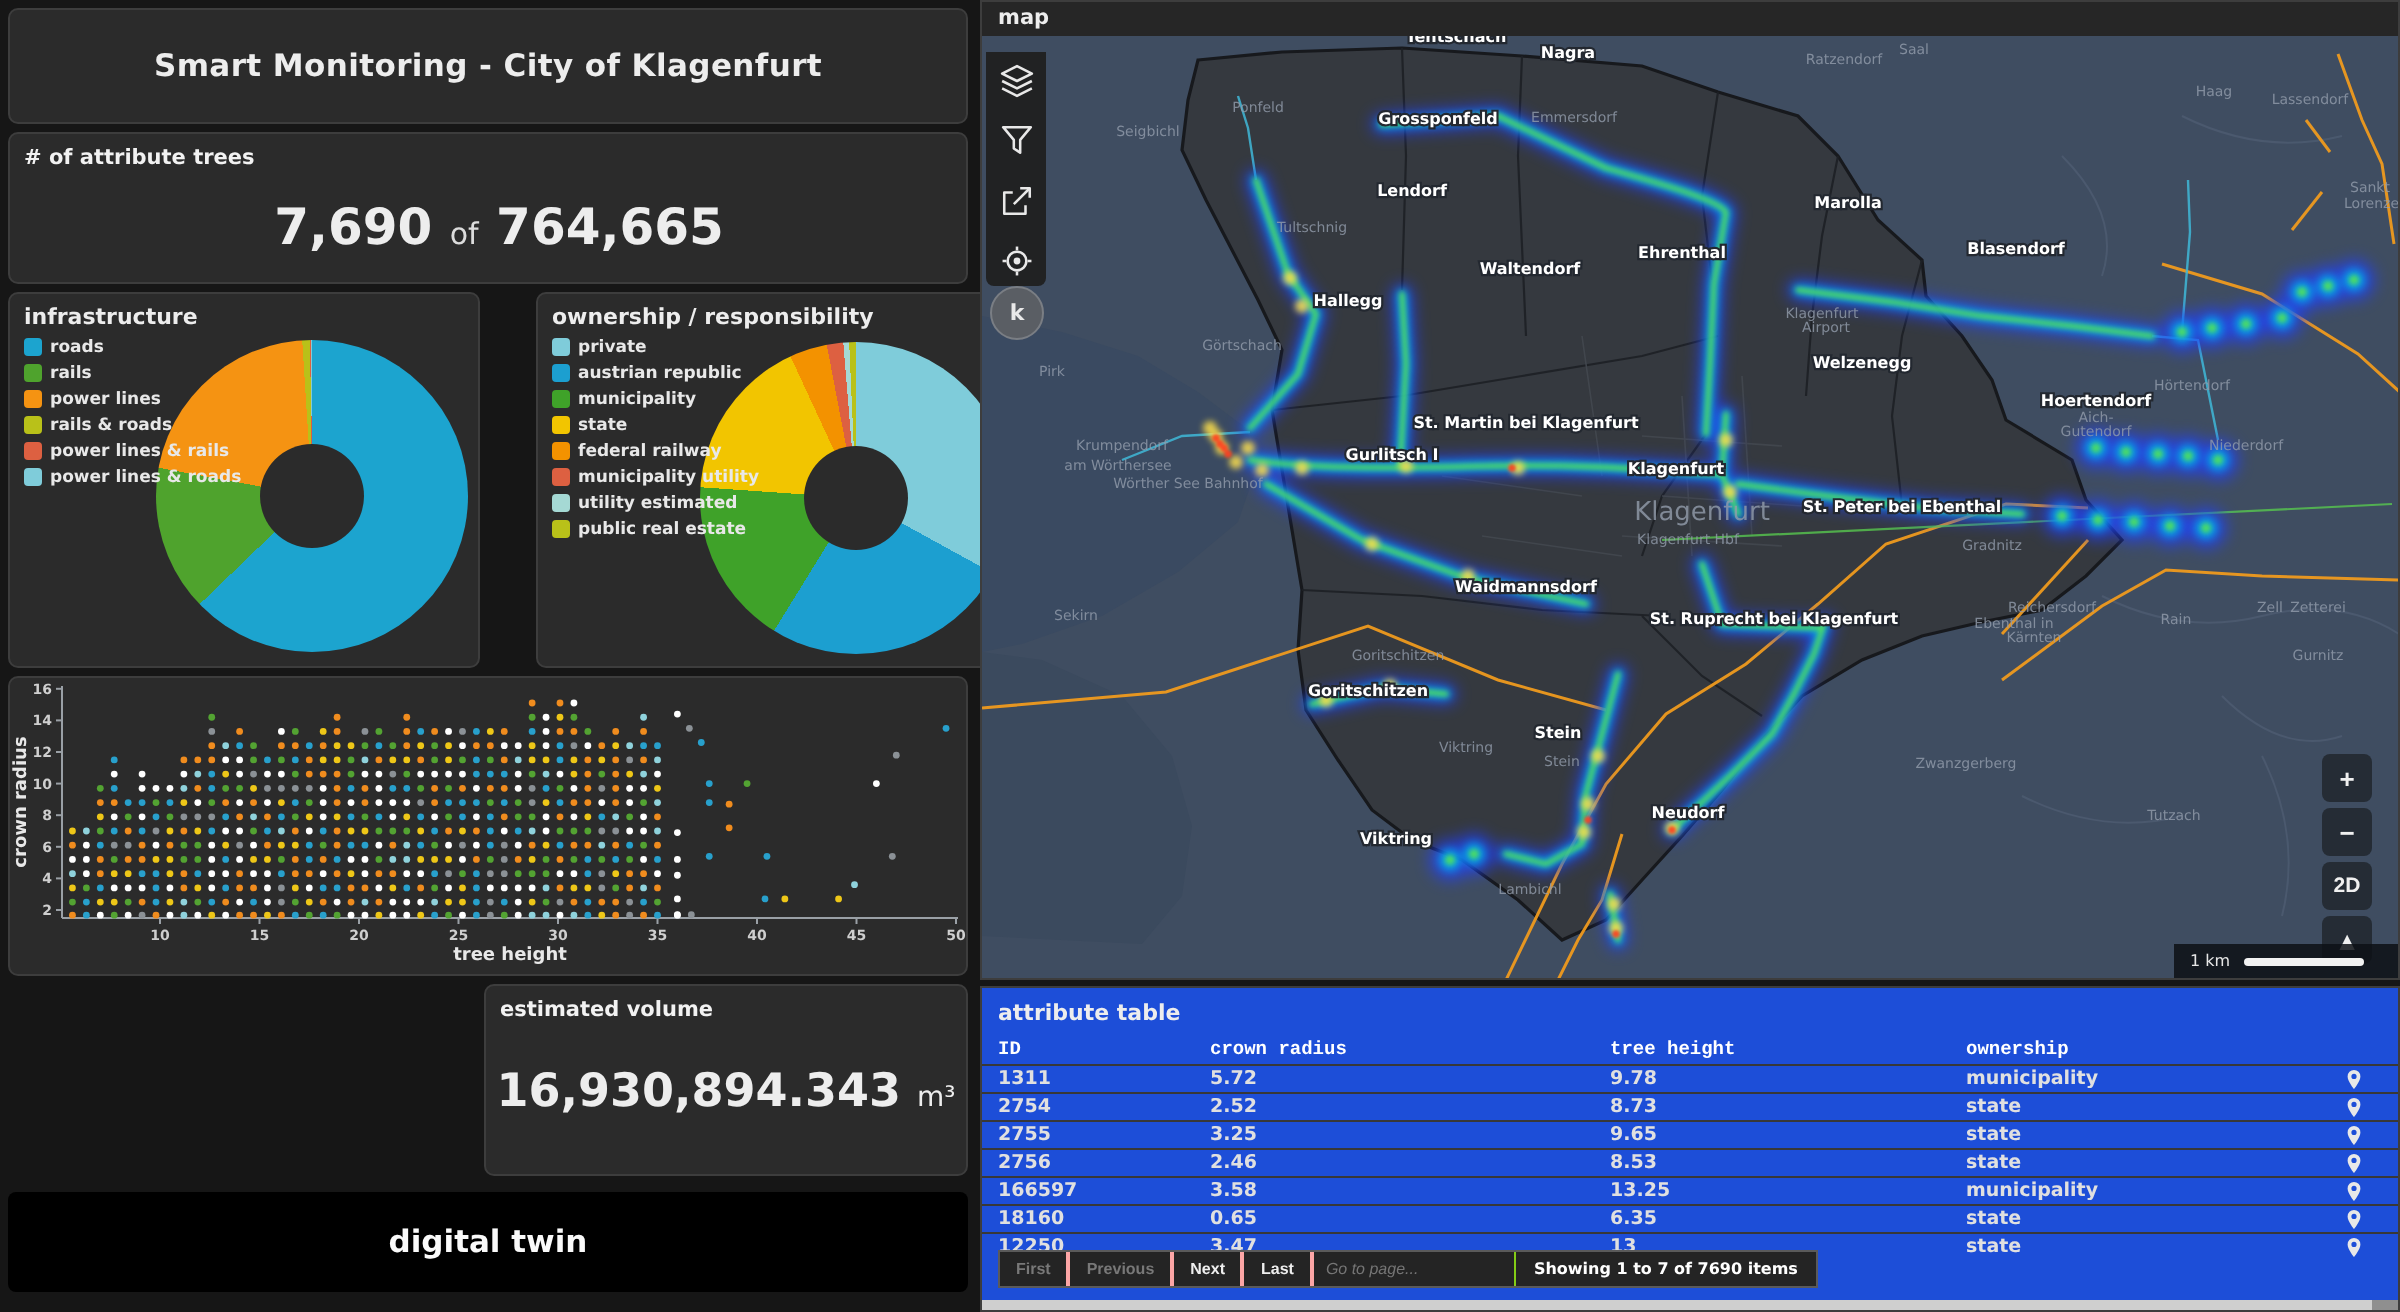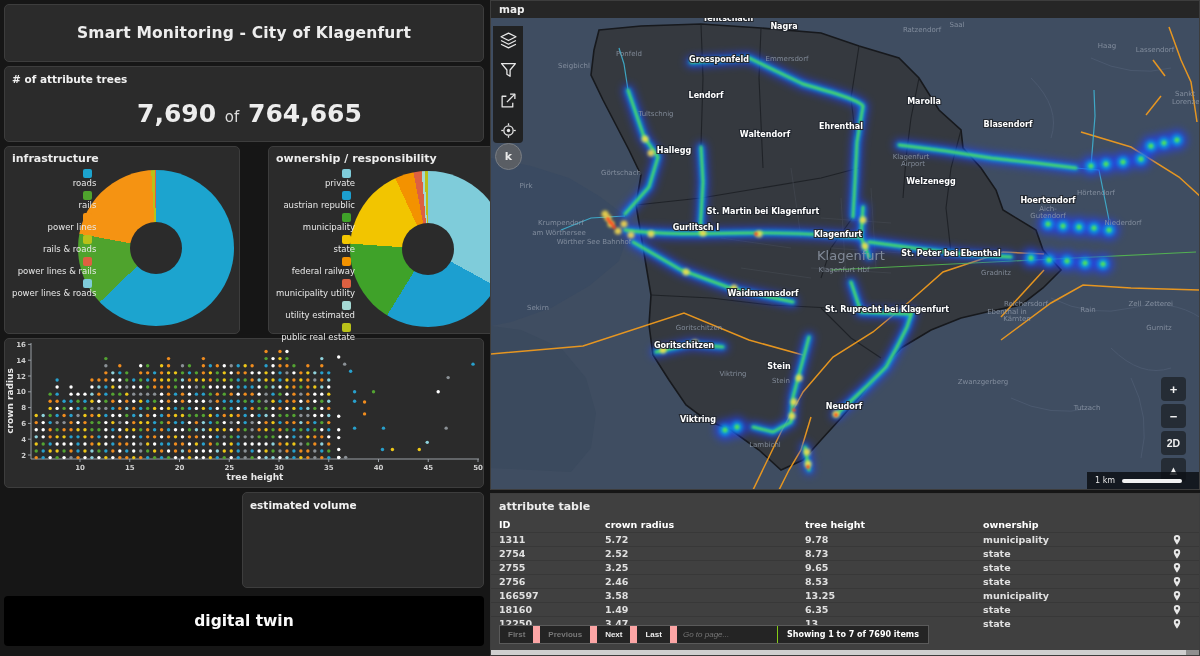--- a/index.html
+++ b/index.html
@@ -11,21 +11,21 @@
   #title-card{position:absolute;left:4px;top:4px;width:480px;height:58px;display:flex;align-items:center;justify-content:center;}
   #title-card .t{font-size:15.5px;font-weight:bold;letter-spacing:.2px;}
   #trees-card{position:absolute;left:4px;top:66px;width:480px;height:76px;}
   .big-val{position:absolute;left:11px;right:0;top:32px;text-align:center;font-weight:bold;font-size:25px;}
   .big-val .of{font-size:15px;font-weight:normal;color:#dcdcdc;}
   .donut-card{position:absolute;top:146px;height:188px;}
   #donut0{left:4px;width:236px;}
   #donut1{left:244px;width:240px;margin-left:24px;}
   .donut-title{font-size:11px;font-weight:bold;padding:5px 0 0 7px;}
   .legend{list-style:none;margin:4px 0 0 7px;padding:0;position:absolute;top:18px;left:0;z-index:2;}
-  .legend li{display:flex;align-items:flex-end;font-size:8.5px;font-weight:normal;color:#e8e8e8;margin-bottom:3px;flex-direction:column;}
+  .legend li{display:flex;align-items:flex-start;font-size:8.5px;font-weight:bold;color:#e8e8e8;margin-bottom:3px;}
   .legend .sw{width:9px;height:9px;border-radius:2px;margin-right:4px;flex:0 0 9px;}
   .donut{position:absolute;width:156px;height:156px;border-radius:50%;}
   .donut .hole{position:absolute;left:50%;top:50%;width:52px;height:52px;margin:-26px 0 0 -26px;border-radius:50%;background:#2b2b2b;}
   #donut0 .donut{left:73px;top:23px;}
   #donut1 .donut{left:81px;top:24px;}
   #scatter-card{position:absolute;left:4px;top:338px;width:480px;height:150px;}
   #stats-a{position:absolute;left:4px;top:492px;width:234px;height:96px;}
   #stats-b{position:absolute;left:242px;top:492px;width:242px;height:96px;}
   .stat-val{position:absolute;left:0;right:0;top:40px;text-align:center;font-size:23px;font-weight:bold;}
   .stat-val .unit{font-size:14px;font-weight:normal;}
@@ -36,28 +36,28 @@
   #map-canvas{position:absolute;left:0;top:17px;right:0;bottom:0;overflow:hidden;background:#3f4d61;}
   #map-toolbar{position:absolute;left:2px;top:8px;width:30px;background:rgba(30,30,30,.92);border-radius:0 0 4px 4px;padding:6px 0 4px 0;display:flex;flex-direction:column;align-items:center;gap:13px;z-index:5;}
   .tb-icon{width:17px;height:17px;cursor:pointer;}
   #kepler-logo{position:absolute;left:4px;top:125px;width:25px;height:25px;border-radius:50%;background:#5a5e64;border:1px solid #7a7e84;color:#e9e9e9;font-size:11px;font-weight:bold;display:flex;align-items:center;justify-content:center;z-index:5;cursor:pointer;}
   #map-controls{position:absolute;right:13px;top:359px;width:25px;display:flex;flex-direction:column;gap:3px;z-index:5;}
   #map-controls .mc{height:24px;background:#252c35;color:#f0f0f0;border:none;border-radius:4px;font-size:13px;font-weight:bold;display:flex;align-items:center;justify-content:center;cursor:pointer;padding:0;}
   #map-controls .mc:nth-child(3){font-size:10.5px;}
   #scale-bar{position:absolute;right:0;bottom:0;width:112px;height:17px;background:rgba(13,16,21,.85);display:flex;align-items:center;z-index:5;}
   #scale-bar .txt{font-size:8px;color:#e6e6e6;margin-left:8px;}
   #scale-bar .bar{height:4px;width:60px;background:#f2f2f2;border-radius:2px;margin-left:7px;}
-  #table-panel{position:absolute;left:490px;top:493px;width:710px;height:163px;background:#404040;border:1px solid #3d3d3d;box-sizing:border-box;}
+  #table-panel{position:absolute;left:490px;top:493px;width:710px;height:163px;background:#1d4ed8;border:1px solid #3d3d3d;box-sizing:border-box;}
   #tbl-title{font-size:11px;font-weight:bold;padding:6px 0 4px 8px;}
   .tr{display:grid;grid-template-columns:106px 200px 178px 182px 24px;padding-left:8px;align-items:center;}
-  .tr.head{font-size:9.5px;font-weight:bold;color:#fff;height:15px;}
+  .tr.head{font-size:9.5px;font-weight:bold;color:#fff;height:15px;font-family:Liberation Mono, monospace;}
   .tr.row{font-size:9.5px;font-weight:600;color:#e0e0e0;height:13px;border-top:1px solid #383838;cursor:pointer;}
   .tr .pin{display:flex;justify-content:center;}
   #pager{position:absolute;left:8px;bottom:11px;display:inline-flex;border:1px solid #5a5a5a;background:#242424;align-items:stretch;}
-  #pager .pbtn{font-size:8px;font-weight:bold;padding:4px 8px;border-right:7px solid #fca5a5;background:transparent;color:#eee;border-top:none;border-bottom:none;border-left:none;cursor:pointer;}
+  #pager .pbtn{font-size:8px;font-weight:bold;padding:4px 8px;border-right:2px solid #fca5a5;background:transparent;color:#eee;border-top:none;border-bottom:none;border-left:none;cursor:pointer;}
   #pager .pbtn.dis{color:#787878;}
   #pager input{width:88px;background:#242424;border:none;border-right:1px solid #84cc16;color:#bbb;font-size:8px;padding:0 6px;font-style:italic;}
   #pager .status{font-size:8px;font-weight:bold;color:#fff;padding:4px 9px;display:flex;align-items:center;}
   #hscroll{position:absolute;left:0;bottom:0;height:5px;right:13px;background:#cfcfcf;cursor:pointer;}
   #hcorner{position:absolute;right:0;bottom:0;height:5px;width:13px;background:#8f8f8f;}
   
   .axis-tick{font-size:7px;fill:#cfcfcf;font-weight:bold;}
   .axis-label{font-size:9px;fill:#e8e8e8;font-weight:bold;}
   
   .mlb{font-size:8px;font-weight:bold;fill:#ffffff;paint-order:stroke;stroke:#232830;stroke-width:2.2px;text-anchor:middle;}
@@ -779,20 +779,24 @@
         <circle cx="422.25499999999994" cy="103.36" r="1.7" fill="#8fd2dc"></circle>
         <circle cx="433.2" cy="52.8" r="1.7" fill="#ffffff"></circle>
         <circle cx="441.15999999999997" cy="89.14" r="1.7" fill="#8b9196"></circle>
         <circle cx="443.15" cy="38.579999999999984" r="1.7" fill="#8b9196"></circle>
         <circle cx="468.025" cy="25.14999999999999" r="1.7" fill="#28a0cc"></circle>
       </svg>
   </div>
 
   <div class="card" id="stats-b">
     <div class="card-label">estimated volume</div>
+    <div class="stat-val">
+      <span>16,930,894.343</span>
+      <span class="unit">m³</span>
+    </div>
   </div>
 
   <div id="dt-bar">digital twin</div>
 </div>
 
 <div id="map-panel">
   <div id="map-title">map</div>
   <div id="map-canvas">
     <svg id="map-svg" width="710" height="472" viewBox="0 0 710 472">
 
@@ -1174,21 +1178,21 @@
         <div>13.25</div>
         <div>municipality</div>
         <div class="pin">
           <svg width="8" height="10" viewBox="0 0 8 10">
             <path d="M4 0a3.2 3.2 0 0 0-3.2 3.2C.8 5.6 4 9.5 4 9.5s3.2-3.9 3.2-6.3A3.2 3.2 0 0 0 4 0zm0 4.5a1.3 1.3 0 1 1 0-2.6 1.3 1.3 0 0 1 0 2.6z" fill="#e8e8e8"></path>
           </svg>
         </div>
       </div>
       <div class="tr row">
         <div>18160</div>
-        <div>1.49</div>
+        <div>0.65</div>
         <div>6.35</div>
         <div>state</div>
         <div class="pin">
           <svg width="8" height="10" viewBox="0 0 8 10">
             <path d="M4 0a3.2 3.2 0 0 0-3.2 3.2C.8 5.6 4 9.5 4 9.5s3.2-3.9 3.2-6.3A3.2 3.2 0 0 0 4 0zm0 4.5a1.3 1.3 0 1 1 0-2.6 1.3 1.3 0 0 1 0 2.6z" fill="#e8e8e8"></path>
           </svg>
         </div>
       </div>
       <div class="tr row">
         <div>12250</div>

